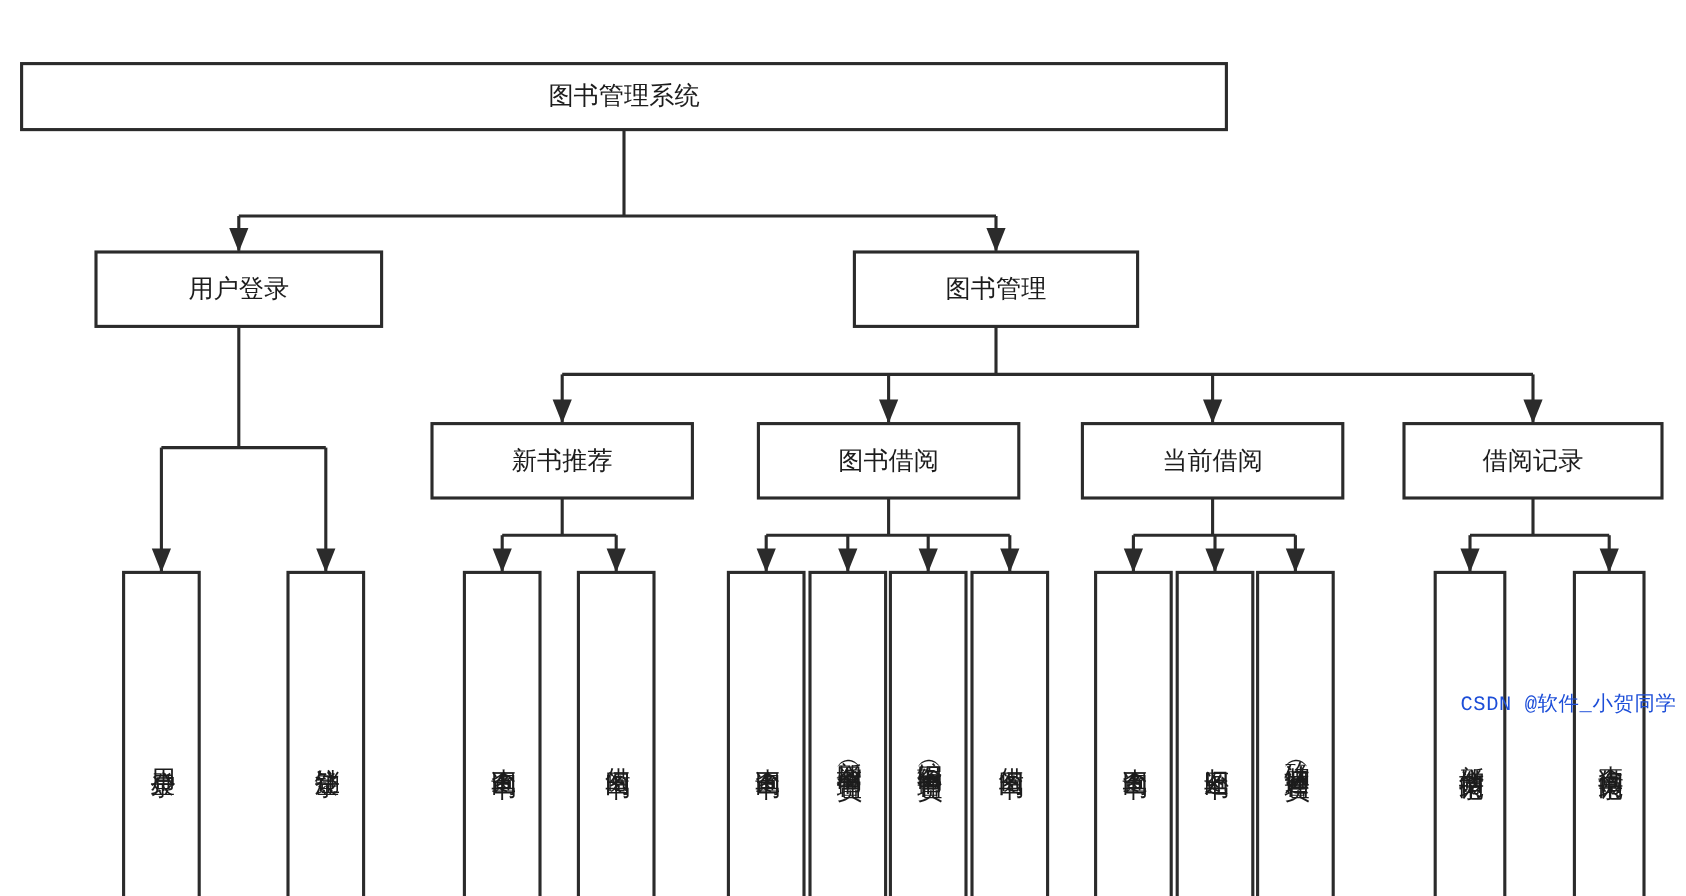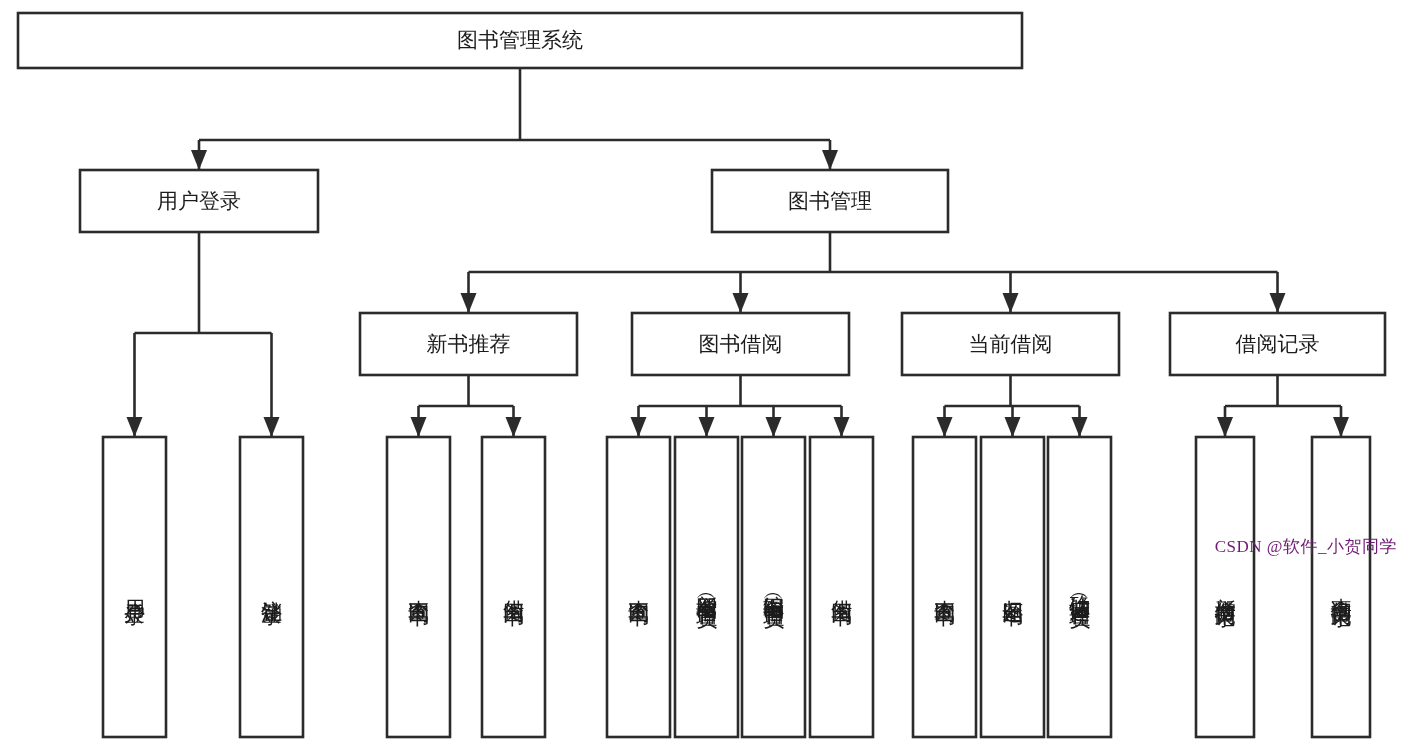--- a/index.html
+++ b/index.html
@@ -10,20 +10,21 @@
   body {
     width: 1405px;
     height: 747px;
     font-family: "Liberation Sans", "DejaVu Sans", sans-serif;
     overflow: hidden;
   }
   #diagram-root {
     position: relative;
     width: 1405px;
     height: 564px;
+    margin-top: 40px;
   }
   svg#tree-svg {
     position: absolute;
     left: 0;
     top: 0;
     width: 1405px;
     height: 747px;
   }
   .node-rect {
     fill: #ffffff;
@@ -60,23 +61,23 @@
     align-items: center;
     justify-content: center;
     text-align: center;
     white-space: nowrap;
     pointer-events: none;
   }
   #watermark {
     position: absolute;
     right: 8px;
     bottom: 6px;
-    font-family: Liberation Serif, serif;
+    font-family: Liberation Mono, monospace;
     font-size: 17px;
-    color: #701a75;
+    color: #1d4ed8;
     letter-spacing: 0.5px;
     white-space: nowrap;
   }
 </style>
 </head>
 <body>
 
 <div id="diagram-root">
 
   <svg id="tree-svg" viewBox="0 0 1405 747">

